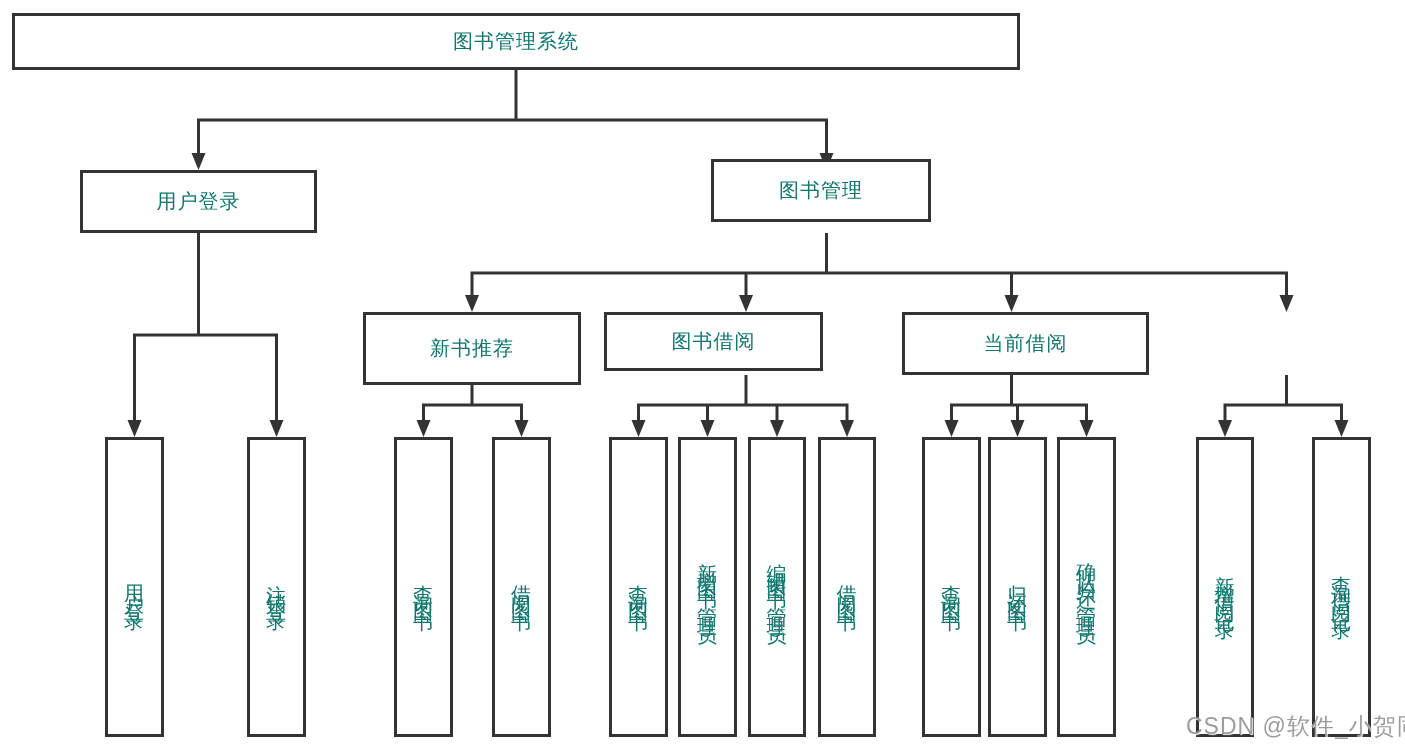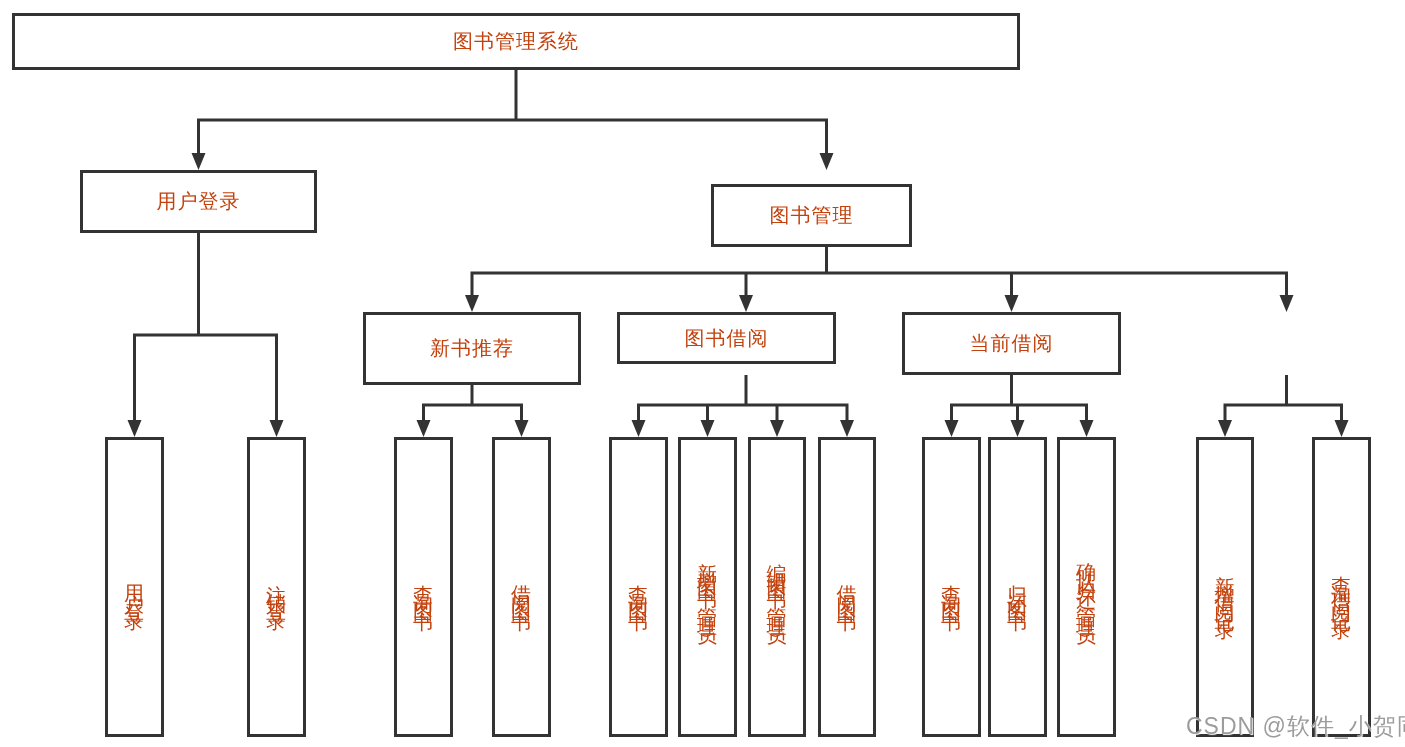--- a/index.html
+++ b/index.html
@@ -4,21 +4,21 @@
 <style>
   html,body{margin:0;padding:0;background:#ffffff;}
   .canvas{
     position:relative;width:1405px;height:747px;background:#ffffff;
     font-family:"Liberation Sans","DejaVu Sans",sans-serif;overflow:hidden;
   }
   .connectors{position:absolute;left:0;top:0;width:1405px;height:747px;}
   .node{
     position:absolute;box-sizing:border-box;border:3px solid #333333;background:#ffffff;
     display:flex;align-items:center;justify-content:center;
-    color:#c2410c;font-size:20px;letter-spacing:1px;z-index:2;
+    color:#0f766e;font-size:20px;letter-spacing:1px;z-index:2;
   }
   .vnode span{
     writing-mode:vertical-rl;text-orientation:mixed;letter-spacing:9px;line-height:1;
   }
   .watermark{
     position:absolute;z-index:5;font-size:23px;letter-spacing:1px;
     color:#9c9c9c;text-shadow:1px 1px 1px #ffffff;white-space:nowrap;
   }
 </style>
 </head>
@@ -78,31 +78,31 @@
     </g>
   </svg>
 
   <div class="node" style="left:12px;top:13px;width:1008px;height:57px;">
     <span>图书管理系统</span>
   </div>
 
   <div class="node" style="left:80px;top:170px;width:237px;height:63px;">
     <span>用户登录</span>
   </div>
-  <div class="node" style="left:711px;top:184px;width:201px;height:63px;">
+  <div class="node" style="left:711px;top:159px;width:220px;height:63px;">
     <span>图书管理</span>
   </div>
 
   <div class="node" style="left:363px;top:312px;width:218px;height:73px;">
     <span>新书推荐</span>
   </div>
-  <div class="node" style="left:617px;top:312px;width:219px;height:52px;">
+  <div class="node" style="left:604px;top:312px;width:219px;height:59px;">
     <span>图书借阅</span>
   </div>
-  <div class="node" style="left:902px;top:312px;width:219px;height:63px;">
+  <div class="node" style="left:902px;top:312px;width:247px;height:63px;">
     <span>当前借阅</span>
   </div>
 
   <div class="node vnode" style="left:105px;top:437px;width:59px;height:300px;">
     <span>用户登录</span>
   </div>
   <div class="node vnode" style="left:247px;top:437px;width:59px;height:300px;">
     <span>注销登录</span>
   </div>
 

